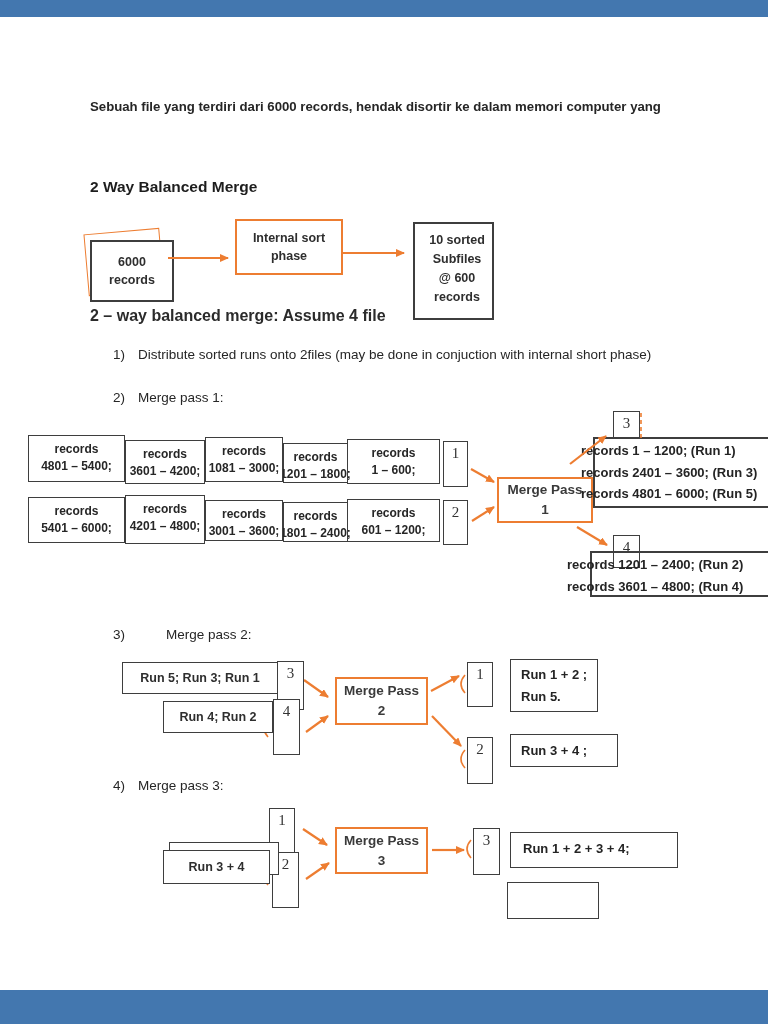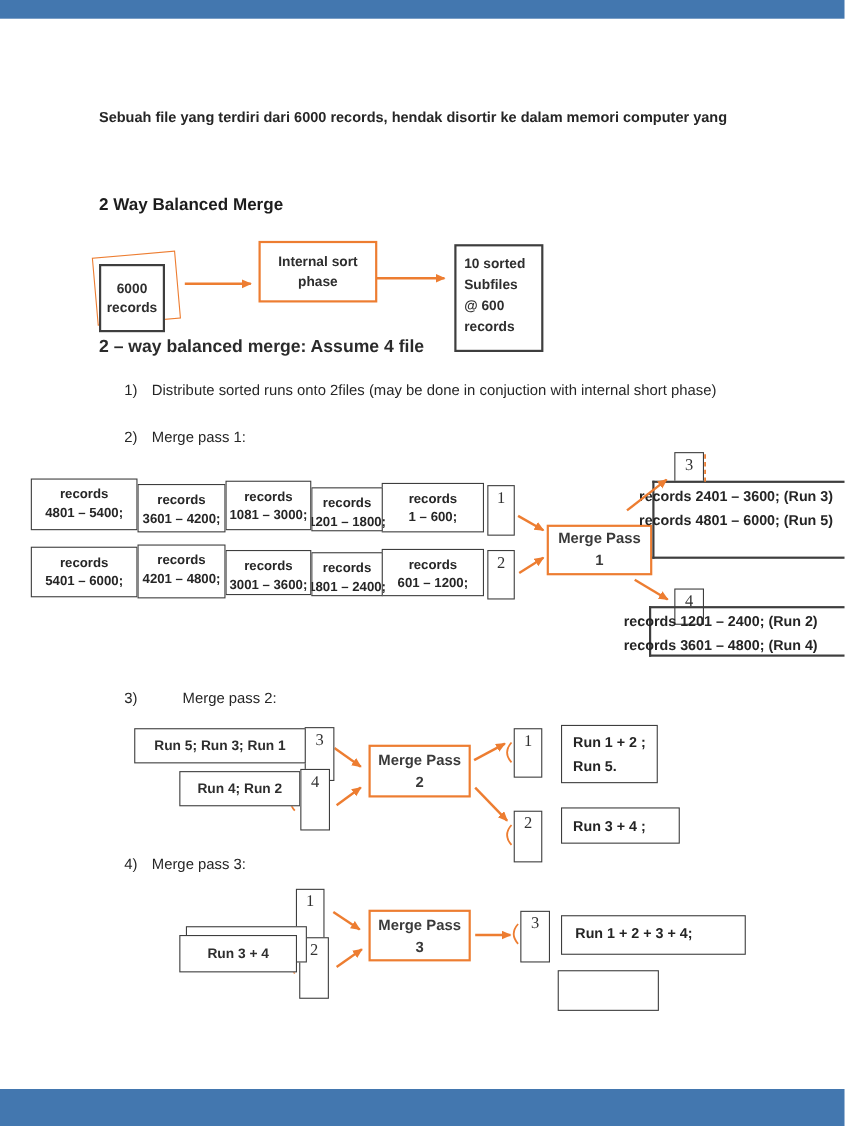--- a/index.html
+++ b/index.html
@@ -37,29 +37,29 @@
   <div class="bar" style="top:0;height:17px;background:#4377af;"></div>
   <div class="bar" style="bottom:0;height:34px;background:#4377af;"></div>
 
   <div class="abs body-text" style="left:90px;top:95px;">
     <div>Sebuah file yang terdiri dari 6000 records, hendak disortir ke dalam memori computer yang</div>
   </div>
 
   <div class="abs heading" style="left:90px;top:178px;">2 Way Balanced Merge</div>
 
   <div class="abs" style="left:86px;top:231px;width:76px;height:62px;border:1.5px solid #ED7D31;transform:rotate(-5deg);box-sizing:border-box;"></div>
-  <div class="bx2 flowtxt" style="left:90px;top:240px;width:60px;height:62px;">
+  <div class="bx2 flowtxt" style="left:90px;top:240px;width:84px;height:62px;">
     <div>6000</div>
     <div>records</div>
   </div>
   <div class="obx flowtxt" style="left:235px;top:219px;width:108px;height:56px;">
     <div>Internal sort</div>
     <div>phase</div>
   </div>
-  <div class="bx2 flowtxt-l" style="left:413px;top:222px;width:81px;height:98px;">
+  <div class="bx2 flowtxt-l" style="left:413px;top:222px;width:81px;height:98px;align-items:center;">
     <div>10 sorted</div>
     <div>Subfiles</div>
     <div>@ 600</div>
     <div>records</div>
   </div>
   <div class="abs caption" style="left:90px;top:307px;">2 – way balanced merge: Assume 4 file</div>
 
   <div class="stepnum" style="left:113px;top:347px;">1)</div>
   <div class="steptx" style="left:138px;top:347px;">Distribute sorted runs onto 2files (may be done in conjuction with internal short phase)</div>
   <div class="stepnum" style="left:113px;top:390px;">2)</div>
@@ -113,20 +113,21 @@
   </div>
   <div class="bx tab" style="left:443px;top:500px;width:25px;height:45px;">2</div>
 
   <div class="obx mp" style="left:497px;top:477px;width:96px;height:46px;">
     <div>Merge Pass</div>
     <div>1</div>
   </div>
   <div class="bx tab" style="left:613px;top:411px;width:27px;height:34px;">3</div>
   <div class="bx2" style="left:593px;top:437px;width:175px;height:71px;border-right:none;"></div>
   <div class="outl" style="left:581px;top:440px;">
+    <div>records 1 – 1200; (Run 1)</div>
     <div>records 2401 – 3600; (Run 3)</div>
     <div>records 4801 – 6000; (Run 5)</div>
   </div>
   <div class="bx tab" style="left:613px;top:535px;width:27px;height:33px;">4</div>
   <div class="bx2" style="left:590px;top:551px;width:178px;height:46px;border-right:none;background:transparent;"></div>
   <div class="outl" style="left:567px;top:554px;">
     <div>records 1201 – 2400; (Run 2)</div>
     <div>records 3601 – 4800; (Run 4)</div>
   </div>
 

